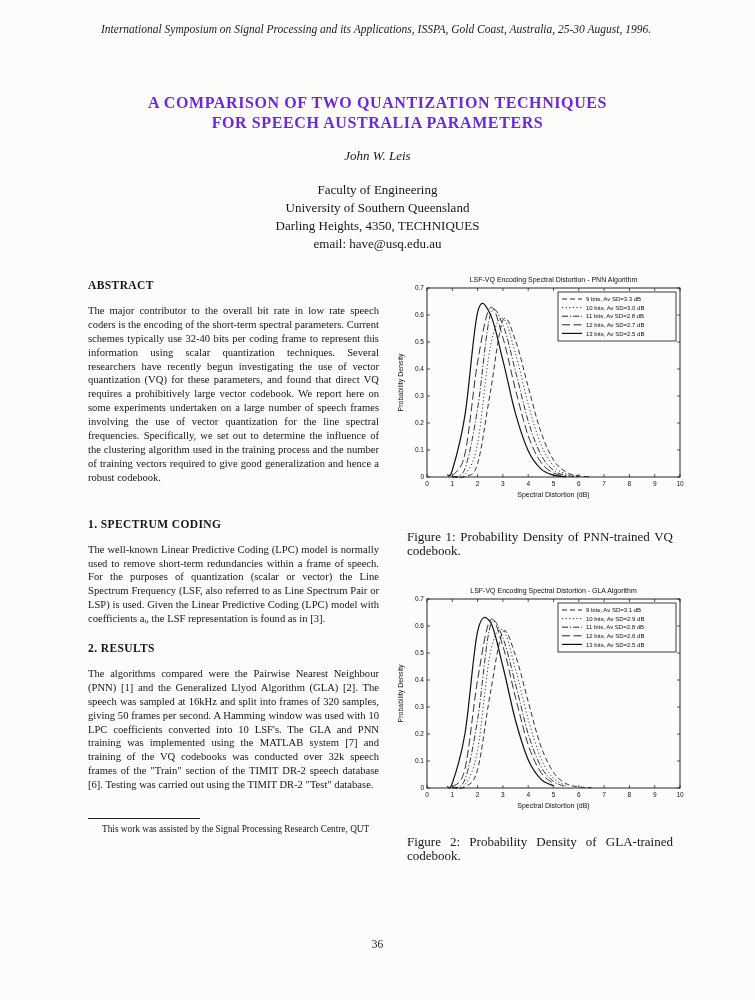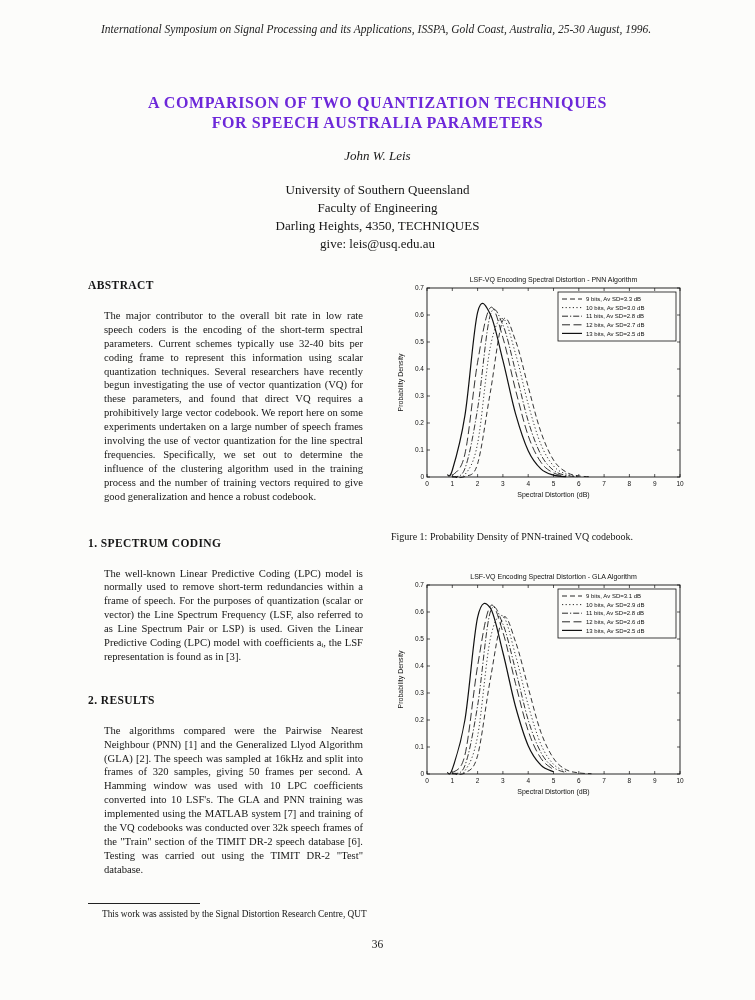--- a/index.html
+++ b/index.html
@@ -33,32 +33,32 @@
   .col-right{
     position:absolute;left:391px;top:271px;width:298px;
     font-size:10.8px;line-height:14px;text-align:justify;
   }
   .sec-heading{
     text-align:left;font-weight:bold;font-size:11.5px;
     letter-spacing:0.4px;margin:0 0 11px 0;
   }
   .abstract-heading{margin-top:2px;}
   .h-spectrum{margin-top:33px;}
-  .h-results{margin-top:30px;}
-  .para{margin:16px;}
+  .h-results{margin-top:16px;}
+  .para{margin:0;}
   .footnote{
     margin-top:26px;font-size:9.3px;line-height:12px;text-align:justify;
   }
   .footnote-rule{
     width:112px;border:0;border-top:1px solid #222;margin:0 0 4px 0;
   }
   .footnote-text{text-indent:14px;}
   .chart-box{width:298px;height:237px;}
   .fig-caption{
-    margin:0;text-align:justify;font-size:10px;line-height:14px;
+    margin:16px;text-align:justify;font-size:13px;line-height:14px;
   }
   .cap-1{margin-top:22px;}
   .chart-2{margin-top:24px;}
   .cap-2{margin-top:16px;}
   .page-number{
     position:absolute;left:0;top:938px;width:755px;text-align:center;
     font-size:11.5px;
   }
   svg text{font-family:"Liberation Sans","DejaVu Sans",sans-serif;fill:#111;}
 </style>
@@ -72,39 +72,39 @@
   </div>
 
   <h1 class="paper-title">
     <span>A COMPARISON OF TWO QUANTIZATION TECHNIQUES</span><br>
     <span>FOR SPEECH AUSTRALIA PARAMETERS</span>
   </h1>
 
   <div class="author">John W. Leis</div>
 
   <div class="affiliation">
+    <div>Faculty of Engineering</div>
     <div>University of Southern Queensland</div>
-    <div>Faculty of Engineering</div>
     <div>Darling Heights, 4350, TECHNIQUES</div>
-    <div>give: leis@usq.edu.au</div>
+    <div>email: have@usq.edu.au</div>
   </div>
 
   <div class="col-left">
     <div class="sec-heading abstract-heading">ABSTRACT</div>
     <p class="para">The major contributor to the overall bit rate in low rate speech coders is the encoding of the short-term spectral parameters. Current schemes typically use 32-40 bits per coding frame to represent this information using scalar quantization techniques. Several researchers have recently begun investigating the use of vector quantization (VQ) for these parameters, and found that direct VQ requires a prohibitively large vector codebook. We report here on some experiments undertaken on a large number of speech frames involving the use of vector quantization for the line spectral frequencies. Specifically, we set out to determine the influence of the clustering algorithm used in the training process and the number of training vectors required to give good generalization and hence a robust codebook.</p>
 
     <div class="sec-heading h-spectrum">1.  SPECTRUM CODING</div>
     <p class="para">The well-known Linear Predictive Coding (LPC) model is normally used to remove short-term redundancies within a frame of speech. For the purposes of quantization (scalar or vector) the Line Spectrum Frequency (LSF, also referred to as Line Spectrum Pair or LSP) is used. Given the Linear Predictive Coding (LPC) model with coefficients aᵢ, the LSF representation is found as in [3].</p>
 
     <div class="sec-heading h-results">2.  RESULTS</div>
     <p class="para">The algorithms compared were the Pairwise Nearest Neighbour (PNN) [1] and the Generalized Llyod Algorithm (GLA) [2]. The speech was sampled at 16kHz and split into frames of 320 samples, giving 50 frames per second. A Hamming window was used with 10 LPC coefficients converted into 10 LSF's. The GLA and PNN training was implemented using the MATLAB system [7] and training of the VQ codebooks was conducted over 32k speech frames of the "Train" section of the TIMIT DR-2 speech database [6]. Testing was carried out using the TIMIT DR-2 "Test" database.</p>
 
     <div class="footnote">
       <hr class="footnote-rule">
-      <div class="footnote-text">This work was assisted by the Signal Distortion Research Centre, QUT</div>
+      <div class="footnote-text">This work was assisted by the Signal Processing Research Centre, QUT</div>
     </div>
   </div>
 
   <div class="col-right">
     <div class="chart-box"><svg width="298" height="237" viewBox="0 0 298 237">
           <text x="162.5" y="11" font-size="7" text-anchor="middle">LSF-VQ Encoding Spectral Distortion - PNN Algorithm</text>
           <rect x="36" y="17" width="253" height="189" fill="none" stroke="#111111" stroke-width="0.9"></rect>
           <line x1="36" y1="206" x2="36" y2="203" stroke="#111111" stroke-width="0.7"></line>
           <line x1="36" y1="17" x2="36" y2="20" stroke="#111111" stroke-width="0.7"></line>
           <text x="36" y="215" font-size="6.5" text-anchor="middle">0</text>
@@ -255,17 +255,18 @@
           <text x="195" y="30.2" font-size="6">9 bits, Av SD=3.1 dB</text>
           <line x1="171" y1="36.6" x2="191" y2="36.6" stroke="#111111" stroke-width="0.9" stroke-dasharray="1.2,2.4"></line>
           <text x="195" y="38.800000000000004" font-size="6">10 bits, Av SD=2.9 dB</text>
           <line x1="171" y1="45.2" x2="191" y2="45.2" stroke="#111111" stroke-width="0.9" stroke-dasharray="6,2,1.2,2"></line>
           <text x="195" y="47.400000000000006" font-size="6">11 bits, Av SD=2.8 dB</text>
           <line x1="171" y1="53.8" x2="191" y2="53.8" stroke="#111111" stroke-width="0.9" stroke-dasharray="8,3.5"></line>
           <text x="195" y="56" font-size="6">12 bits, Av SD=2.6 dB</text>
           <line x1="171" y1="62.4" x2="191" y2="62.4" stroke="#111111" stroke-width="1.2"></line>
           <text x="195" y="64.6" font-size="6">13 bits, Av SD=2.5 dB</text>
         </svg></div>
+    <p class="fig-caption cap-2">Figure 2:  Probability Density of GLA-trained codebook.</p>
   </div>
 
   <div class="page-number">36</div>
 
 </div>
 
 </body></html>

